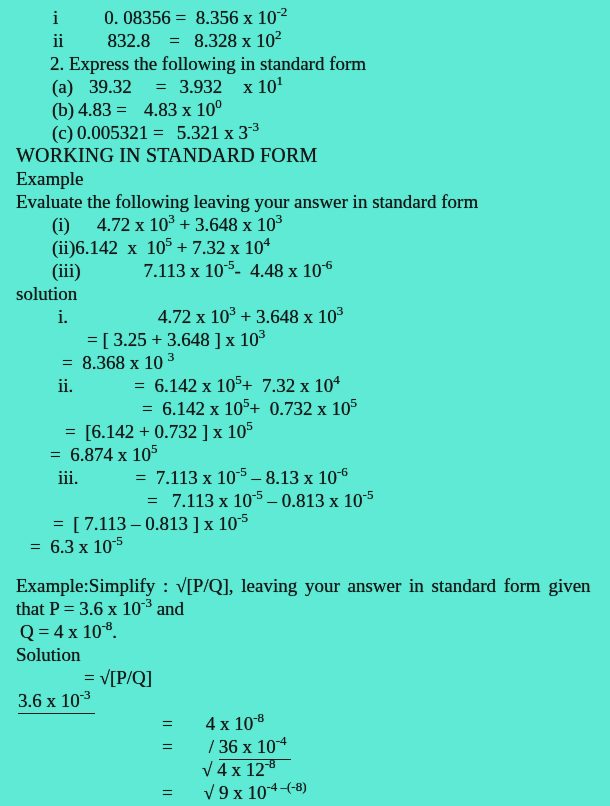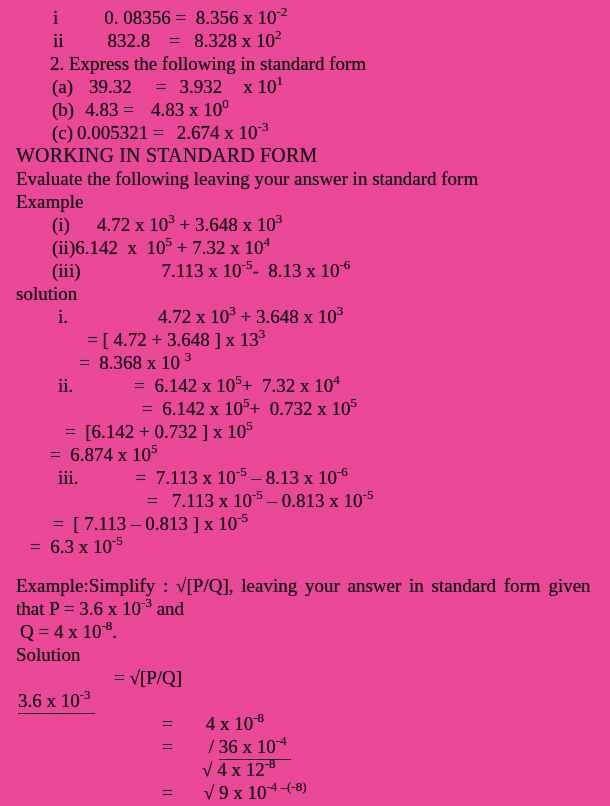--- a/index.html
+++ b/index.html
@@ -4,21 +4,21 @@
 <style>
   html, body {
     margin: 0;
     padding: 0;
     background: #ffffff;
   }
   .page {
     position: relative;
     width: 610px;
     height: 806px;
-    background: #ec4899;
+    background: #5eead4;
     overflow: hidden;
     font-family: "Liberation Serif", "DejaVu Serif", serif;
     color: #161616;
   }
   .content {
     padding-top: 6px;
   }
   .line {
     white-space: pre;
     font-size: 19px;
@@ -46,44 +46,44 @@
 </style>
 </head>
 <body>
 
 <div class="page">
   <div class="content">
       <div class="line" style="padding-left: 53px;"><span>i</span><span style="margin-left: 46px;">0. 08356 =  8.356 x 10</span><sup>-2</sup></div>
       <div class="line" style="padding-left: 53px;"><span>ii</span><span style="margin-left: 44px;">832.8    =   8.328 x 10</span><sup>2</sup></div>
       <div class="line" style="padding-left: 50px;"><span>2. Express the following in standard form</span></div>
       <div class="line" style="padding-left: 52px;"><span>(a)</span><span style="margin-left: 16px;">39.32</span><span style="margin-left: 24px;">=</span><span style="margin-left: 13px;">3.932</span><span style="margin-left: 21px;">x 10</span><sup>1</sup></div>
-      <div class="line" style="padding-left: 52px;"><span>(b)</span><span style="margin-left: 11px; text-align: center;">4.83 =</span><span style="margin-left: 17px;">4.83 x 10</span><sup>0</sup></div>
-      <div class="line" style="padding-left: 52px;"><span>(c)</span><span style="margin-left: 4px; margin-top: 34px;">0.005321 =</span><span style="margin-left: 13px;">2.674 x 10</span><sup>-3</sup></div>
+      <div class="line" style="padding-left: 52px;"><span>(b)</span><span style="margin-left: 4px; text-align: center;">4.83 =</span><span style="margin-left: 17px;">4.83 x 10</span><sup>0</sup></div>
+      <div class="line" style="padding-left: 52px;"><span>(c)</span><span style="margin-left: 4px; margin-top: 34px;">0.005321 =</span><span style="margin-left: 13px;">5.321 x 3</span><sup>-3</sup></div>
       <div class="line heading" style="padding-left: 16px;"><span class="b">WORKING IN STANDARD FORM</span></div>
+      <div class="line" style="padding-left: 16px;"><span class="b">Example</span></div>
       <div class="line" style="padding-left: 16px;"><span>Evaluate the following leaving your answer in standard form</span></div>
-      <div class="line" style="padding-left: 16px;"><span class="b">Example</span></div>
       <div class="line" style="padding-left: 52px;"><span>(i)</span><span style="margin-left: 27px;">4.72 x 10</span><sup>3</sup><span> + 3.648 x 10</span><sup>3</sup></div>
       <div class="line" style="padding-left: 52px;"><span>(ii)6.142  x  10</span><sup>5</sup><span> + 7.32 x 10</span><sup>4</sup></div>
-      <div class="line" style="padding-left: 52px;"><span>(iii)</span><span style="margin-left: 81px;">7.113 x 10</span><sup>-5</sup><span>-  8.13 x 10</span><sup>-6</sup></div>
+      <div class="line" style="padding-left: 52px;"><span>(iii)</span><span style="margin-left: 63px;">7.113 x 10</span><sup>-5</sup><span>-  4.48 x 10</span><sup>-6</sup></div>
       <div class="line" style="padding-left: 16px;"><span class="b">solution</span></div>
       <div class="line" style="padding-left: 58px;"><span>i.</span><span style="margin-left: 90px;">4.72 x 10</span><sup>3</sup><span> + 3.648 x 10</span><sup>3</sup></div>
-      <div class="line" style="padding-left: 87px;"><span>= [ 4.72 + 3.648 ] x 13</span><sup>3</sup></div>
-      <div class="line" style="padding-left: 79px;"><span>=  8.368 x 10 </span><sup>3</sup></div>
+      <div class="line" style="padding-left: 87px;"><span>= [ 3.25 + 3.648 ] x 10</span><sup>3</sup></div>
+      <div class="line" style="padding-left: 62px;"><span>=  8.368 x 10 </span><sup>3</sup></div>
       <div class="line" style="padding-left: 58px;"><span>ii.</span><span style="margin-left: 61px;">=  6.142 x 10</span><sup>5</sup><span>+  7.32 x 10</span><sup>4</sup></div>
       <div class="line" style="padding-left: 142px;"><span>=  6.142 x 10</span><sup>5</sup><span>+  0.732 x 10</span><sup>5</sup></div>
       <div class="line" style="padding-left: 65px;"><span>=  [6.142 + 0.732 ] x 10</span><sup>5</sup></div>
       <div class="line" style="padding-left: 50px;"><span>=  6.874 x 10</span><sup>5</sup></div>
       <div class="line" style="padding-left: 58px;"><span>iii.</span><span style="margin-left: 57px;">=  7.113 x 10</span><sup>-5</sup><span> – 8.13 x 10</span><sup>-6</sup></div>
       <div class="line" style="padding-left: 147px;"><span>=   7.113 x 10</span><sup>-5</sup><span> – 0.813 x 10</span><sup>-5</sup></div>
       <div class="line" style="padding-left: 53px;"><span>=  [ 7.113 – 0.813 ] x 10</span><sup>-5</sup></div>
       <div class="line" style="padding-left: 30px;"><span>=  6.3 x 10</span><sup>-5</sup></div>
       <div class="line" style="padding-left: 16px; margin-top: 16px; word-spacing: 3px;"><span class="b">Example:</span><span>Simplify : √[P/Q], leaving your answer in standard form given</span></div>
       <div class="line" style="padding-left: 16px;"><span>that P = 3.6 x 10</span><sup>-3</sup><span> and</span></div>
       <div class="line" style="padding-left: 20px;"><span>Q = 4 x 10</span><sup>-8</sup><span>.</span></div>
       <div class="line" style="padding-left: 16px;"><span class="b">Solution</span></div>
-      <div class="line" style="padding-left: 114px;"><span>= √[P/Q]</span></div>
+      <div class="line" style="padding-left: 84px;"><span>= √[P/Q]</span></div>
       <div class="line" style="padding-left: 18px;"><span class="u"><span>3.6 x 10</span><sup>-3</sup></span></div>
       <div class="line" style="padding-left: 162px;"><span>=</span><span style="margin-left: 33px;">4 x 10</span><sup>-8</sup></div>
       <div class="line" style="padding-left: 162px;"><span>=</span><span style="margin-left: 36px;">/ </span><span class="u"><span>36 x 10</span><sup>-4</sup></span></div>
       <div class="line" style="padding-left: 202px;"><span>√ 4 x 12</span><sup>-8</sup></div>
       <div class="line" style="padding-left: 162px; font-family: Liberation Serif, serif;"><span>=</span><span style="margin-left: 31px;">√ 9 x 10</span><sup>-4 –(-8)</sup></div>
     </div>
 </div>
 
 </body></html>

